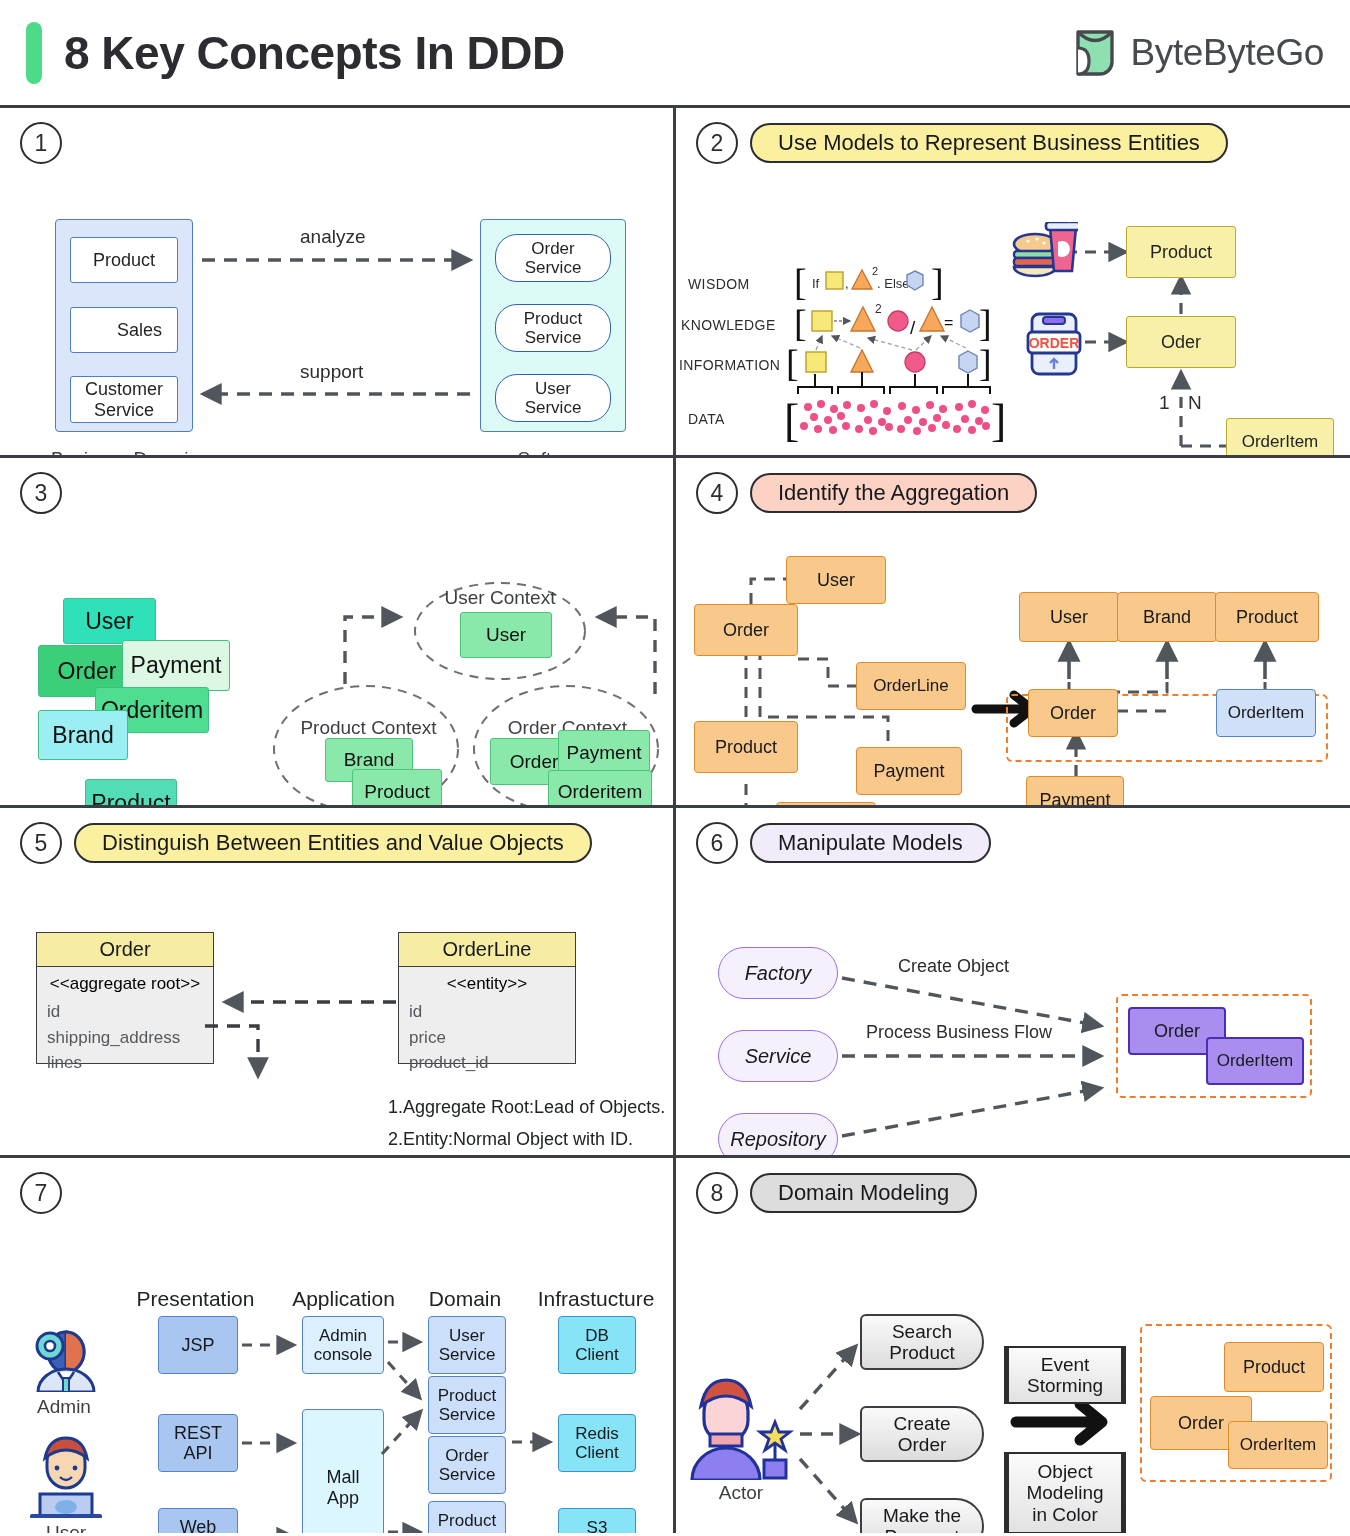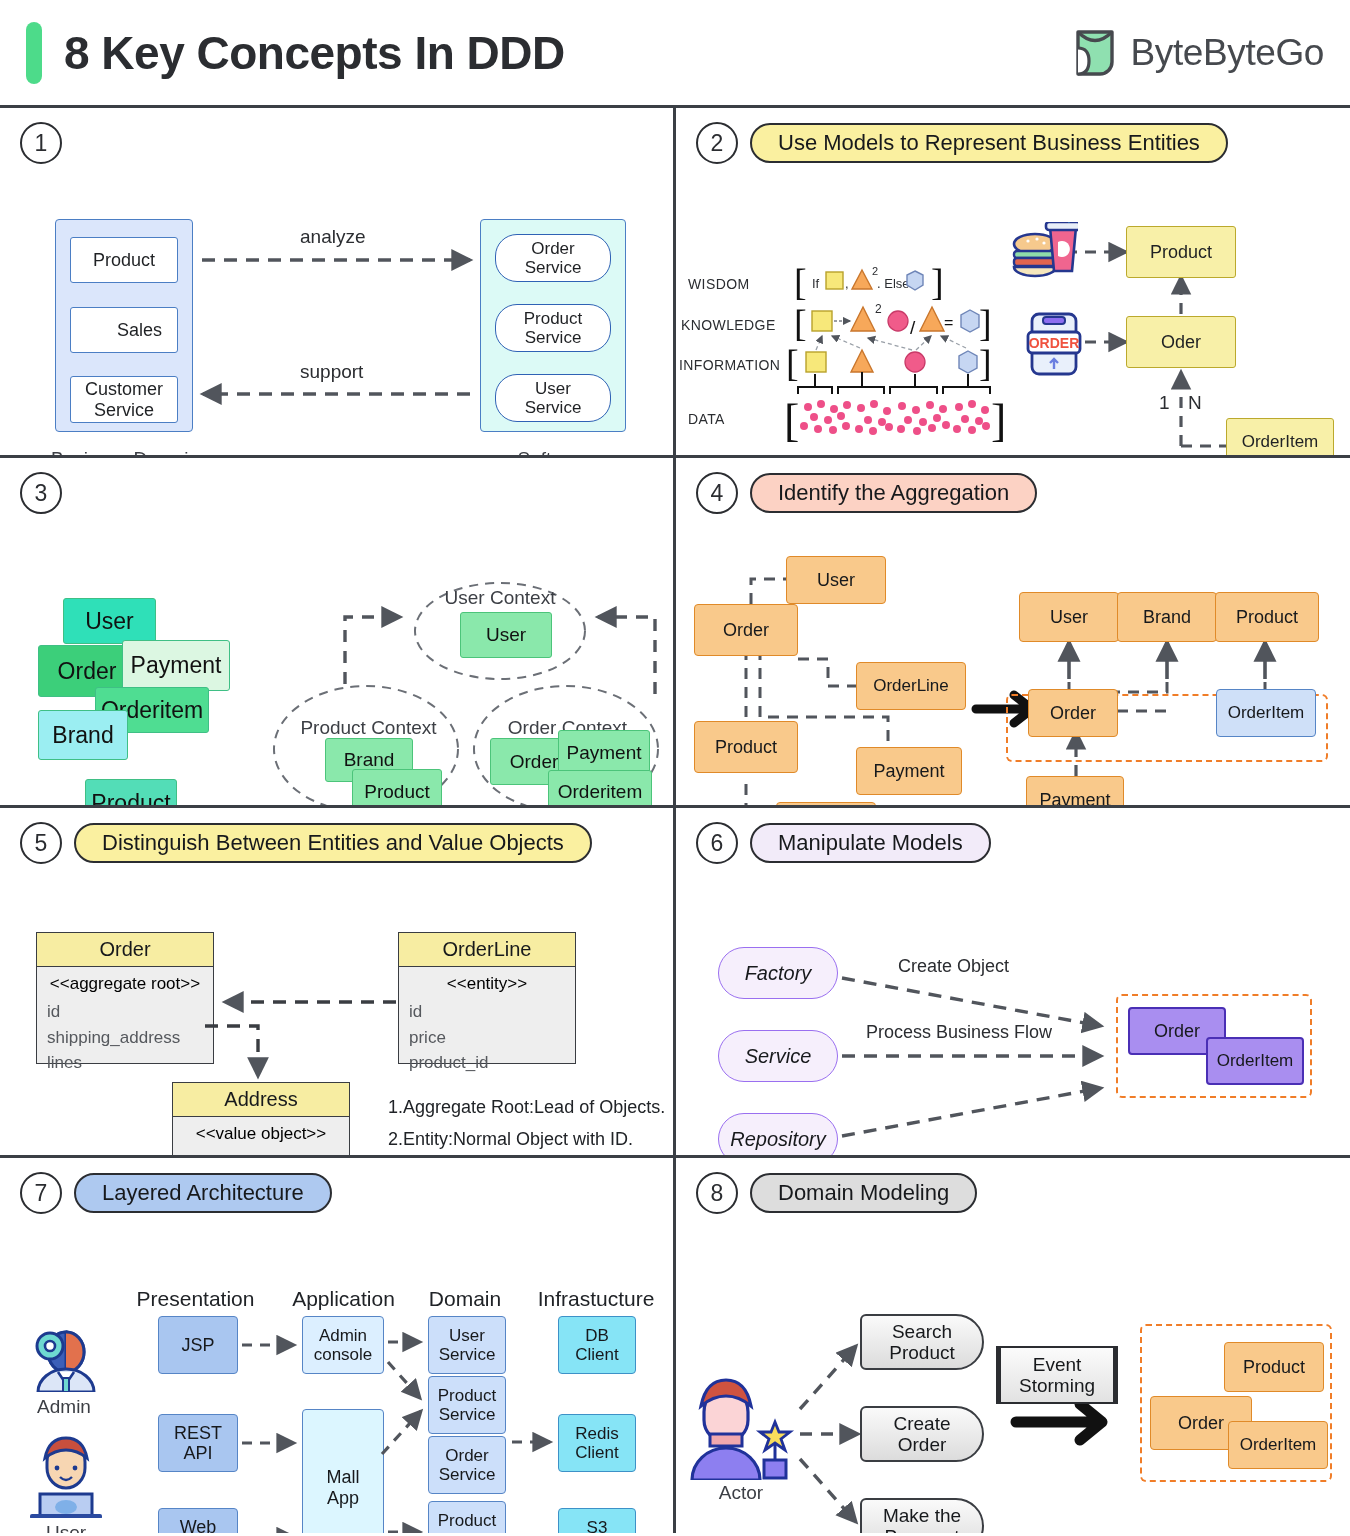--- a/index.html
+++ b/index.html
@@ -73,21 +73,21 @@
 
   .box-white  { background:#fff;    border:1.6px solid #4b7ec4; border-radius:3px; font-size:18px; color:#1f2124; }
   .box-pillw  { background:#fff;    border:1.8px solid #2f62b5; border-radius:22px; font-size:17px; color:#1f2124; }
   .cont-blue  { background:#dbe6fb; border:1.8px solid #4b7ec4; border-radius:4px; }
   .cont-cyan  { background:#dcfaf6; border:1.8px solid #4b7ec4; border-radius:4px; }
 
   .box-yellow { background:#f8f0a8; border:1.6px solid #bba92d; border-radius:3px; font-size:18px; color:#1f2124; }
   .box-orange { background:#f9c98b; border:1.7px solid #e08a29; border-radius:4px; font-size:18px; color:#17191c; }
   .box-bluelt { background:#cfe0f8; border:1.7px solid #5685c6; border-radius:4px; font-size:18px; color:#17191c; }
   .box-purple { background:#a98ef0; border:2px solid #4a2fb5; border-radius:4px; font-size:18px; color:#17191c; }
-  .box-greyg  { background:linear-gradient(#fbfbfb,#e2e2e2); border:2px solid #2b2d31; font-size:19px; color:#17191c; }
+  .box-greyg  { background:linear-gradient(#fbfbfb,#e2e2e2); border:2px solid #2b2d31; font-size:19px; color:#17191c;margin-left:8px; }
 
   .lbl { position:absolute; font-size:19px; color:#3c3f45; text-align:center; line-height:1.2; }
   .lbl-sm { position:absolute; font-size:17px; color:#3c3f45; }
   .edge-label { position:absolute; font-size:19px; color:#2b2d31; }
 
   .dashbox-orange { position:absolute; border:2px dashed #f07d28; border-radius:6px; }
 
   
   .t-user  { background:#2fe0b8; }
   .t-order { background:#3ccf7a; }
@@ -421,28 +421,20 @@
     <div class="uml" style="left:398px;top:68px;width:178px;height:132px;">
       <div class="uml-title">OrderLine</div>
       <div class="uml-stereo">&lt;&lt;entity&gt;&gt;</div>
       <div class="uml-fields ctr">
         <div>id</div>
         <div>price</div>
         <div>product_id</div>
       </div>
     </div>
 
-    <div class="uml" style="left:172px;top:218px;width:178px;height:118px;">
-      <div class="uml-title">Address</div>
-      <div class="uml-stereo">&lt;&lt;value object&gt;&gt;</div>
-      <div class="uml-fields ctr">
-        <div>region</div>
-
-      </div>
-    </div>
 
     <svg class="layer" width="676" height="350">
       <line x1="396" y1="138" x2="225" y2="138" stroke="#3a3d42" stroke-width="3.4" stroke-dasharray="13 9" marker-end="url(#ar-grey)"></line>
       <path d="M205,162 L258,162 L258,212" stroke="#3a3d42" stroke-width="3.4" fill="none" stroke-dasharray="13 9" marker-end="url(#ar-grey)"></path>
     </svg>
 
     <div class="note" style="left:388px;top:230px;width:280px;">1.Aggregate Root:Lead of Objects.</div>
     <div class="note" style="left:388px;top:262px;width:280px;">2.Entity:Normal Object with ID.</div>
 
   </div>
@@ -470,21 +462,20 @@
 
     <div class="dashbox-orange" style="left:440px;top:130px;width:196px;height:104px;"></div>
     <div class="node box-purple" style="left:452px;top:143px;width:98px;height:48px;">Order</div>
     <div class="node box-purple" style="left:530px;top:173px;width:98px;height:48px;font-size:17px;">OrderItem</div>
   </div>
 </div>
 
 <div class="panel p7">
   <div class="phead">
     <div class="pnum">7</div>
-    <div class="ppill pill-blue">Layered Architecture</div>
   </div>
   <div class="body">
     <div class="lbl" style="left:118px;top:72px;width:155px;font-size:21px;color:#202327;">Presentation</div>
     <div class="lbl" style="left:266px;top:72px;width:155px;font-size:21px;color:#202327;">Application</div>
     <div class="lbl" style="left:400px;top:72px;width:130px;font-size:21px;color:#202327;">Domain</div>
     <div class="lbl" style="left:518px;top:72px;width:156px;font-size:21px;color:#202327;">Infrastucture</div>
 
     <svg style="position:absolute;left:28px;top:108px;" width="74" height="70">
       <path d="M20,30 a18,20 0 0 1 36,0 a18,20 0 0 1 -36,0 z" fill="#f6cfa5" stroke="#1d3a8f" stroke-width="3"></path>
       <path d="M38,10 a18,20 0 0 0 0,40 z" fill="#3c5fb8" stroke="#1d3a8f" stroke-width="3"></path>
@@ -580,20 +571,23 @@
 
     <div class="node" style="left:184px;top:100px;width:124px;height:56px;background:linear-gradient(#fafafa,#dcdcdc);border:2px solid #3a3d42;border-radius:6px 28px 28px 6px;white-space:pre-line;font-size:19px;color:#17191c;">Search
 Product</div>
     <div class="node" style="left:184px;top:192px;width:124px;height:56px;background:linear-gradient(#fafafa,#dcdcdc);border:2px solid #3a3d42;border-radius:6px 28px 28px 6px;white-space:pre-line;font-size:19px;color:#17191c;">Create
 Order</div>
     <div class="node" style="left:184px;top:284px;width:124px;height:56px;background:linear-gradient(#fafafa,#dcdcdc);border:2px solid #3a3d42;border-radius:6px 28px 28px 6px;white-space:pre-line;font-size:19px;color:#17191c;">Make the
 Payment</div>
 
     <div class="node box-greyg" style="left:320px;top:132px;width:122px;height:58px;white-space:pre-line;border-left-width:5px;border-right-width:5px;">Event
 Storming</div>
+    <div class="node box-greyg" style="left:320px;top:238px;width:122px;height:82px;white-space:pre-line;border-left-width:5px;border-right-width:5px;">Object
+Modeling
+in Color</div>
 
     <div class="dashbox-orange" style="left:464px;top:110px;width:192px;height:158px;"></div>
     <div class="node box-orange" style="left:548px;top:128px;width:100px;height:50px;">Product</div>
     <div class="node box-orange" style="left:474px;top:182px;width:102px;height:54px;">Order</div>
     <div class="node box-orange" style="left:552px;top:207px;width:100px;height:48px;font-size:17px;">OrderItem</div>
 
   </div>
 </div>
 
 </div>

